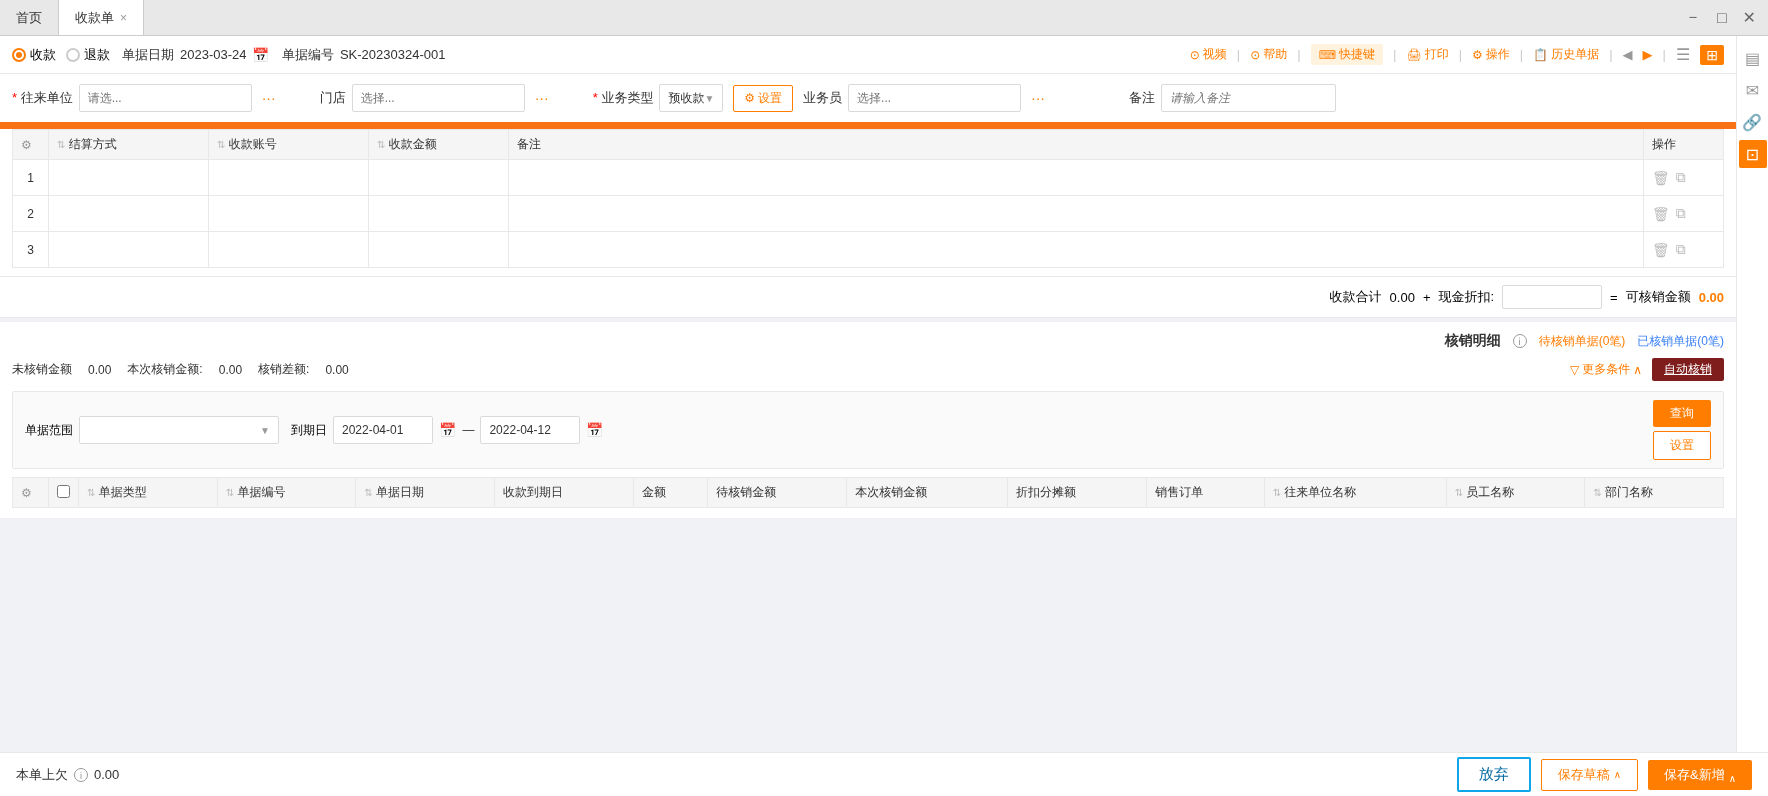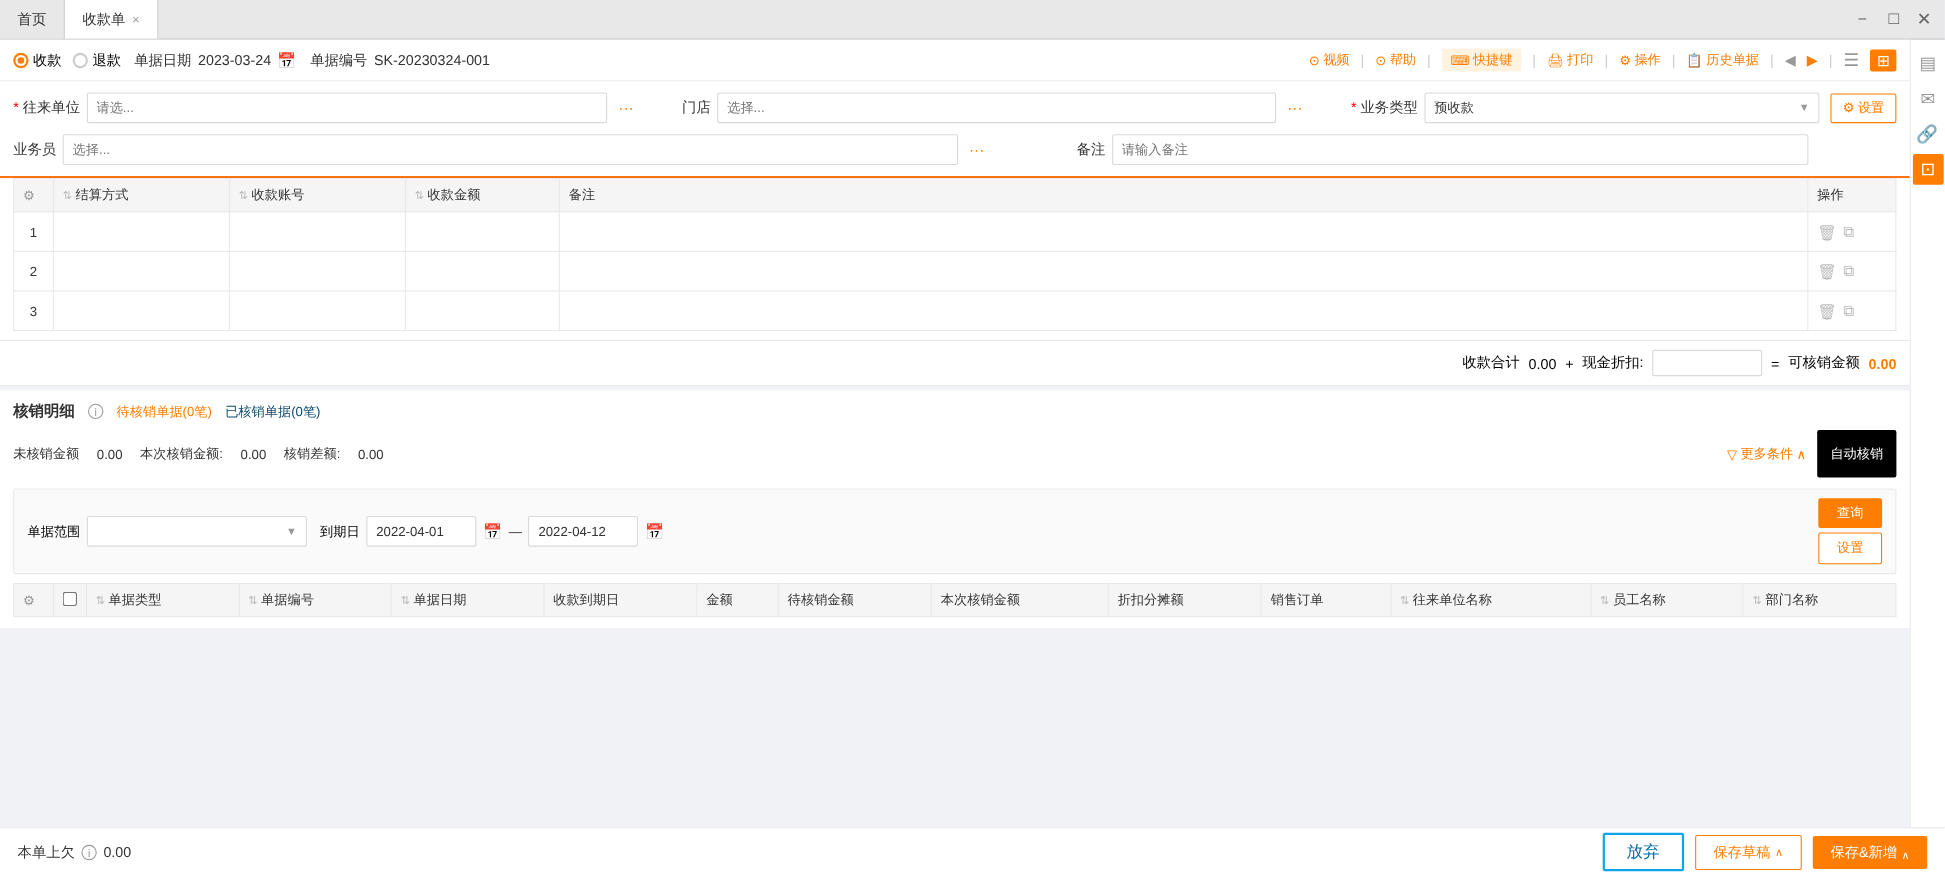--- a/index.html
+++ b/index.html
@@ -48,22 +48,22 @@
     .toolbar-label { color: #333; }
     .toolbar-value { color: #333; }
     .calendar-icon { color: #ff7d00; cursor: pointer; font-size: 14px; }
     .toolbar-right { margin-left: auto; display: flex; align-items: center; gap: 10px; }
     .toolbar-link { color: #666; font-size: 12px; cursor: pointer; display: flex; align-items: center; gap: 3px; }
     .toolbar-link span { color: #ff7d00; }
     .toolbar-divider { color: #ccc; }
 
     
     .form-area {
-      padding: 10px 12px; display: flex; flex-direction: column; gap: 10px;
-      background: #fff; border-bottom: 2px solid #f97316;
+      padding: 10px 12px; display: flex; flex-direction: row; gap: 10px;
+      background: #fff; border-bottom: 7px solid #f97316;
     }
     .form-row { display: flex; align-items: center; gap: 0; }
     .form-field { display: flex; align-items: center; flex: 1; gap: 6px; }
     .field-label { color: #333; white-space: nowrap; min-width: fit-content; }
     .field-input {
       flex: 1; height: 28px; border: 1px solid #d9d9d9; border-radius: 2px;
       padding: 0 8px; font-size: 12px; color: #bbb; outline: none;
       background: #fff;
     }
     .field-more { color: #ff7d00; cursor: pointer; font-size: 14px; padding: 0 4px; }
@@ -106,40 +106,40 @@
     .summary-input {
       width: 100px; height: 24px; border: 1px solid #d9d9d9; border-radius: 2px;
       padding: 0 6px; font-size: 12px; outline: none;
     }
 
     
     .verify-section {
       padding: 10px 12px; background: #fff; margin-top: 4px;
     }
     .verify-header {
-      display: flex; align-items: center; gap: 12px; margin-bottom: 8px;
+      display: flex; align-items: center; gap: 12px; margin-bottom: 8px; justify-content: flex-end;
     }
     .verify-title { font-size: 14px; font-weight: bold; color: #333; }
     .verify-tab { color: #ff7d00; cursor: pointer; font-size: 12px; }
-    .verify-tab.inactive { color: #0c4a6e; }
+    .verify-tab.inactive { color: #3b82f6; }
     .info-icon {
       width: 14px; height: 14px; border-radius: 50%; border: 1px solid #999;
       color: #999; font-size: 10px; display: inline-flex; align-items: center; justify-content: center;
       cursor: pointer;
     }
     .verify-stats {
       display: flex; align-items: center; gap: 16px; font-size: 12px; color: #333; margin-bottom: 10px;
     }
     .verify-stats-right {
       margin-left: auto; display: flex; align-items: center; gap: 10px;
     }
     .more-conditions { color: #ff7d00; cursor: pointer; font-size: 12px; display: flex; align-items: center; gap: 3px; }
     .auto-btn {
-      background: #000000; color: #fff; border: none; border-radius: 2px;
-      padding: 13px 12px; cursor: pointer; font-size: 12px;
+      background: #7f1d1d; color: #fff; border: none; border-radius: 2px;
+      padding: 3px 12px; cursor: pointer; font-size: 12px; text-decoration: underline;
     }
 
     
     .filter-row {
       display: flex; align-items: center; gap: 12px; padding: 6px 0; border: 1px solid #e8e8e8;
       border-radius: 2px; padding: 8px 12px; background: #fafafa; margin-bottom: 8px;
     }
     .filter-field { display: flex; align-items: center; gap: 6px; font-size: 12px; }
     .filter-select {
       width: 160px; height: 28px; border: 1px solid #d9d9d9; border-radius: 2px;
@@ -339,21 +339,21 @@
           <span class="field-label">业务员</span>
           <input class="field-input" type="text" style="color: rgb(187, 187, 187); flex: 1 1 0%;" placeholder="选择...">
           <span class="field-more">···</span>
         </div>
         <div style="width:40px;"></div>
 
         <div style="width:40px;"></div>
 
         <div class="form-field" style="flex:1.5;">
           <span class="field-label">备注</span>
-          <input class="field-input" type="text" style="flex: 1 1 0%; color: #15803d;" placeholder="请输入备注">
+          <input class="field-input" type="text" style="flex: 1 1 0%; color: #15803d; font-style: italic;" placeholder="请输入备注">
         </div>
         <div style="width:80px;"></div>
       </div>
     </div>
 
     <div class="data-table-area">
       <table class="data-table">
         <thead>
           <tr>
             <th style="width:36px;">

